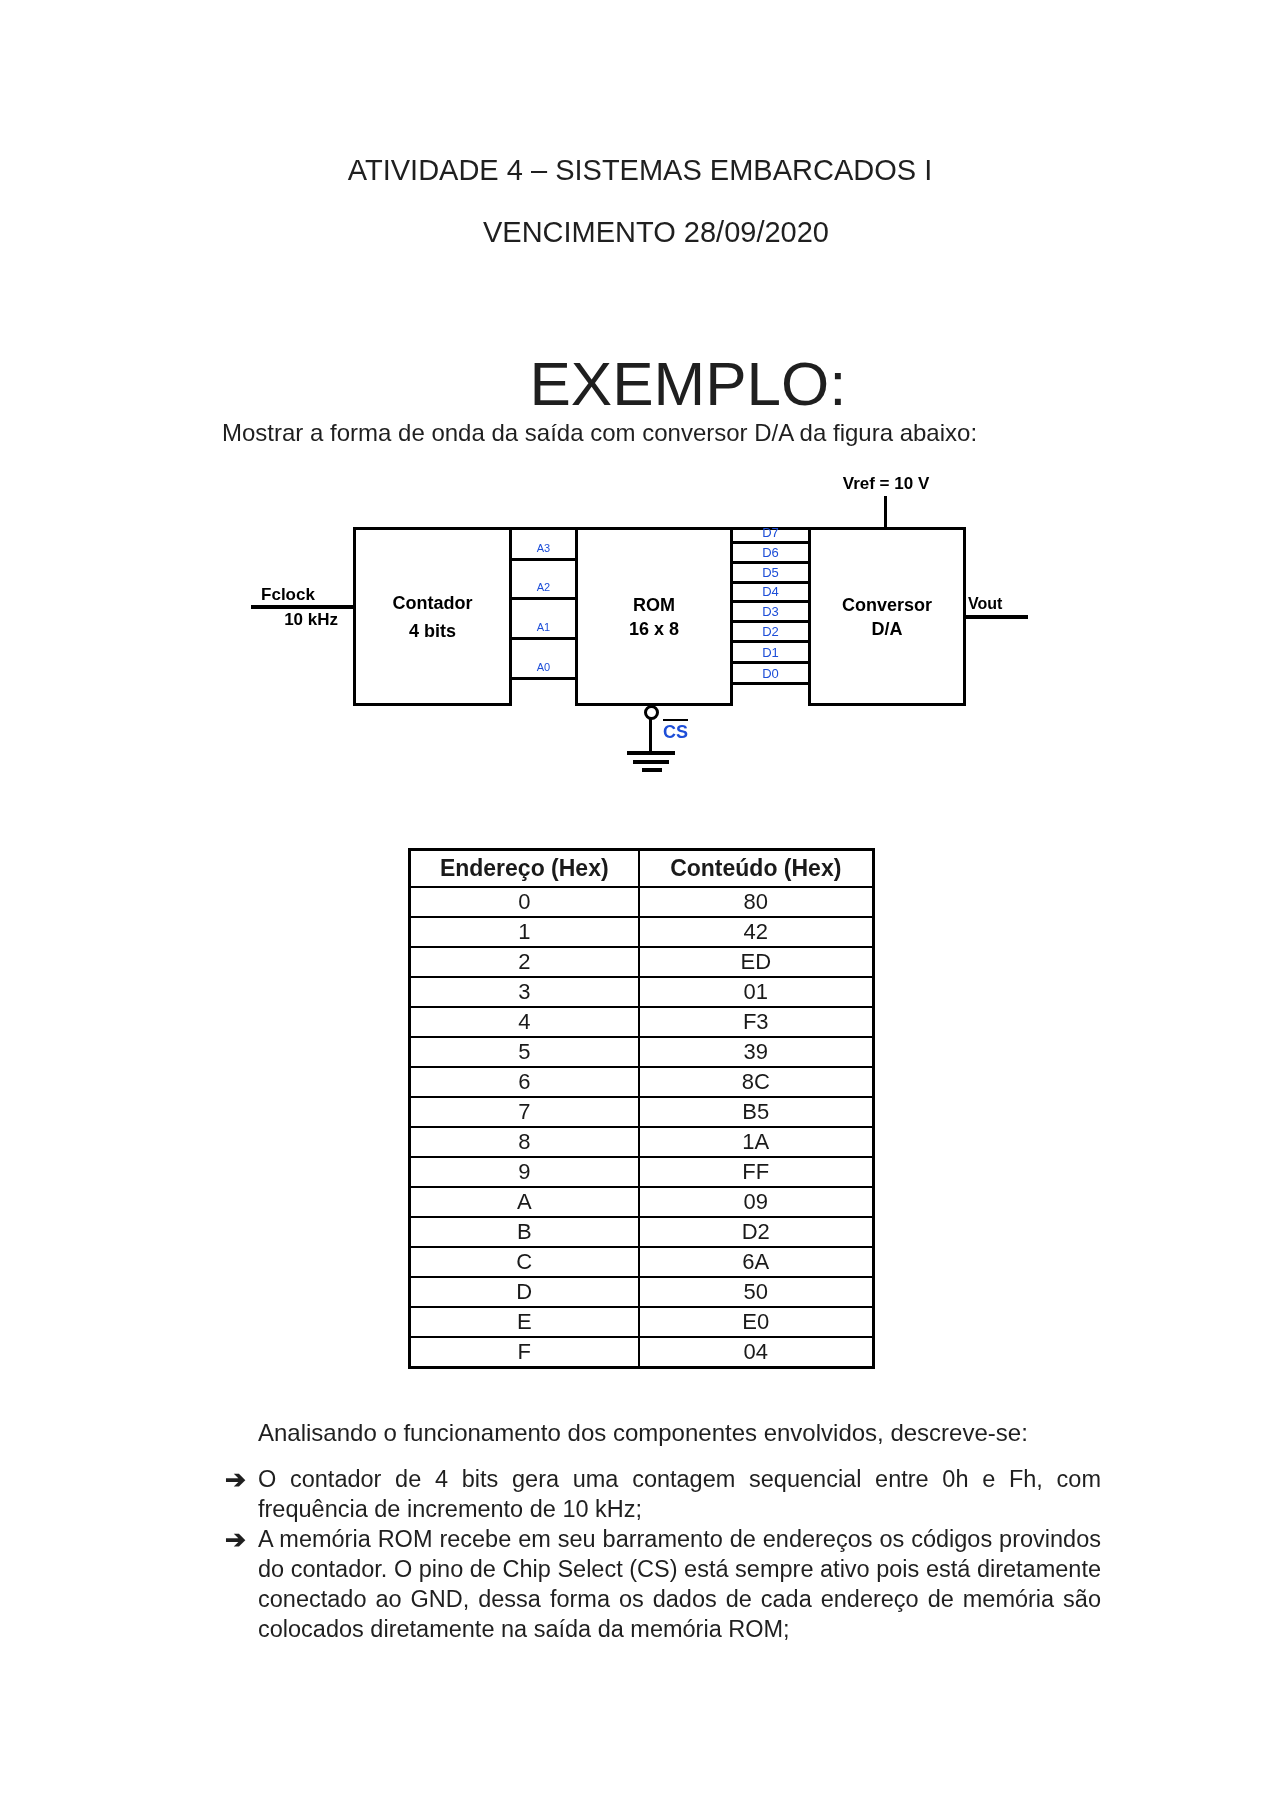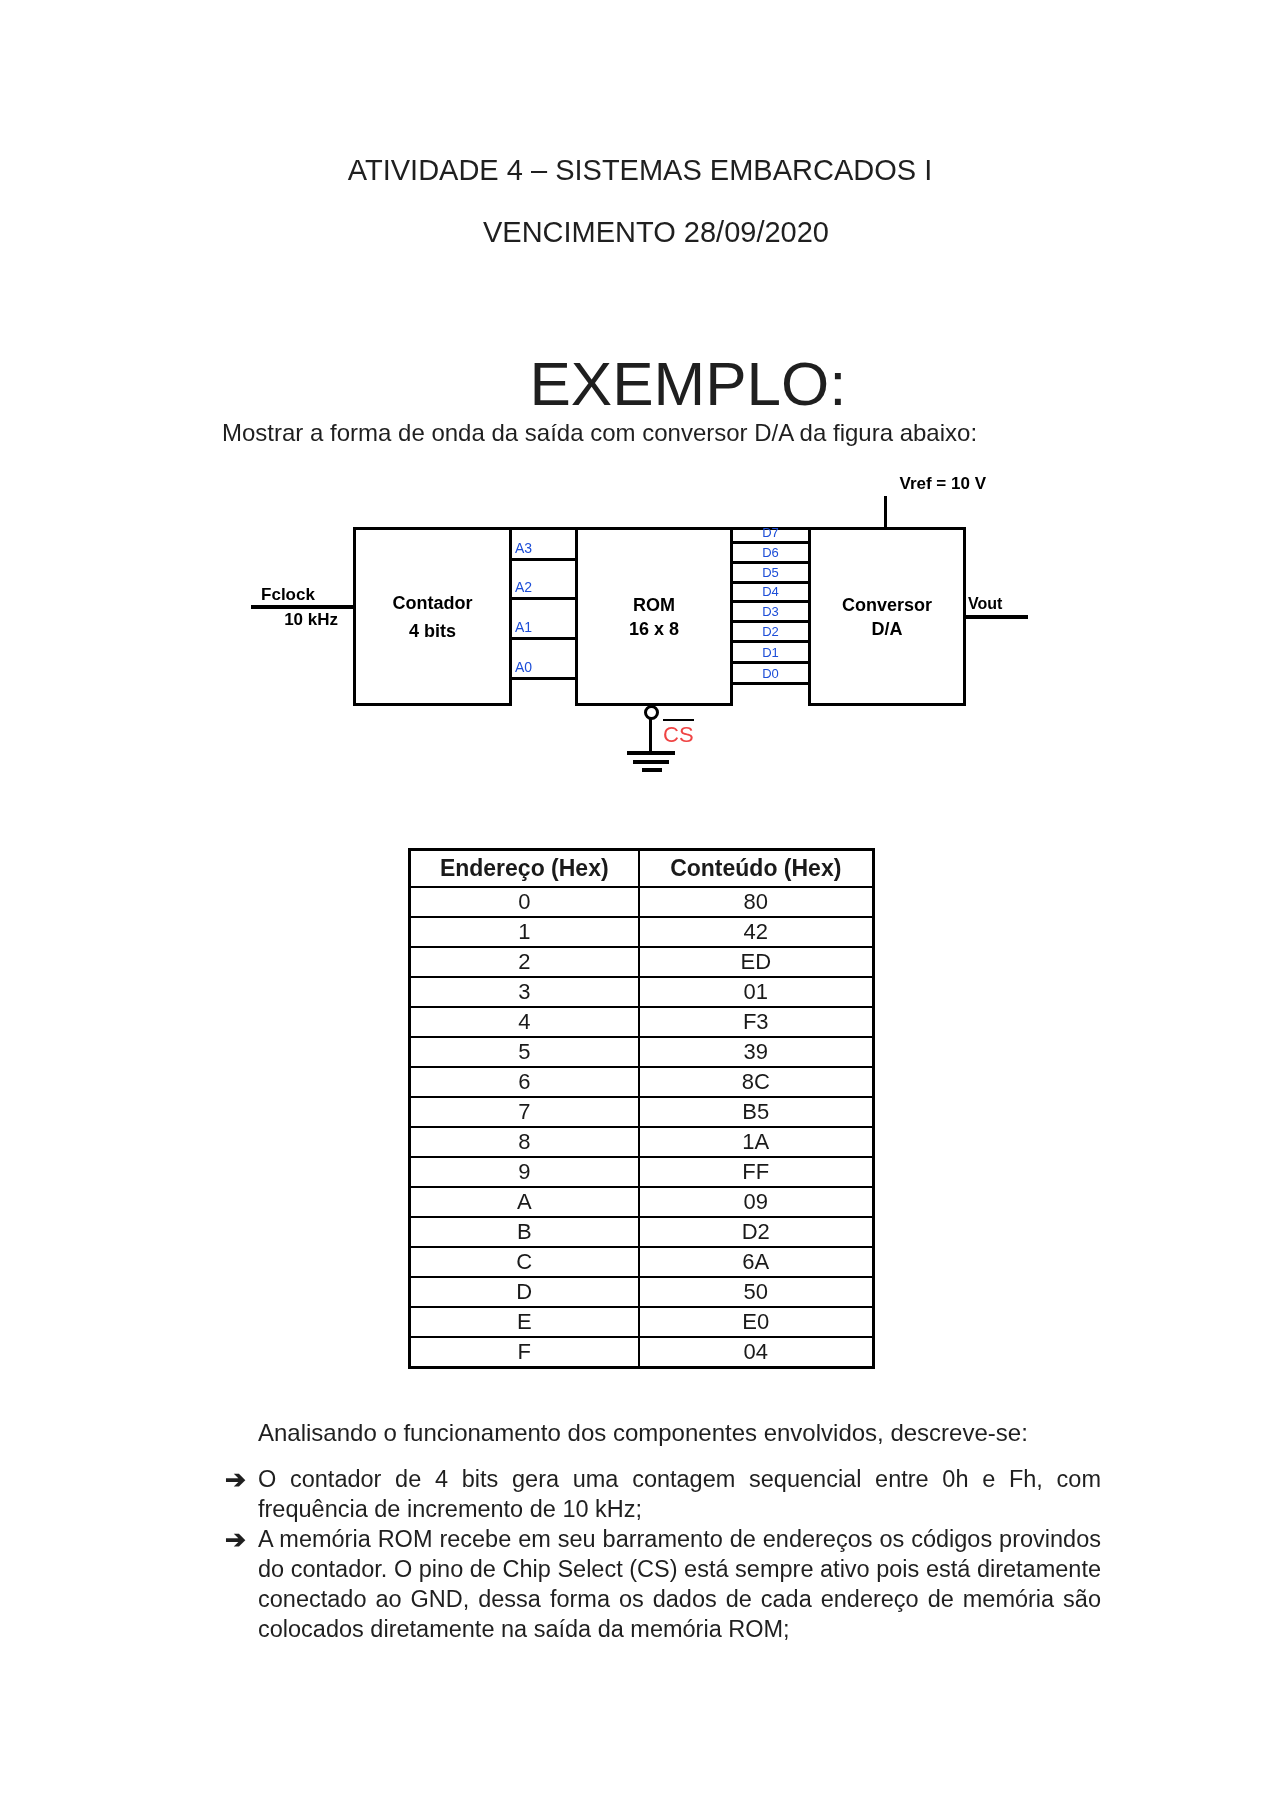--- a/index.html
+++ b/index.html
@@ -20,28 +20,28 @@
   .blockbox {
     position:absolute; box-sizing:border-box; border:3px solid var(--line);
     background:#fff; display:flex; flex-direction:column; align-items:center;
     justify-content:center; gap:2px; color:#000; font-weight:bold;
     font-size:18px; line-height:22px; text-align:center;
   }
   .wire  { position:absolute; background:var(--line); }
   .buslabel {
     position:absolute; text-align:center; color:#1d4ed8; font-weight:normal;
   }
-  .alabel { width:63px; left:492px; font-size:14px; line-height:20px; height:20px; }
+  .alabel { width:63px; left:512px; font-size:11px; line-height:20px; height:20px; }
   .dlabel { width:75px; left:733px; font-size:13px; line-height:17px; height:17px; }
   .siglabel { position:absolute; color:#000; font-weight:bold; font-size:17px; line-height:18px; }
   .bubble {
     position:absolute; box-sizing:border-box; width:15px; height:15px;
     border:3px solid var(--line); border-radius:50%; background:#fff;
   }
-  .cs-text { position:absolute; font-weight:normal; font-size:22px; color:#ef4444; }
+  .cs-text { position:absolute; font-weight:bold; font-size:18px; color:#1d4ed8; }
   .cs-text span { display:inline-block; border-top:2px solid #000; padding-top:1px; }
 
   
   .romtable {
     position:absolute; left:408px; top:848px; border-collapse:collapse;
     table-layout:fixed; background:#fff; border:3px solid #000;
   }
   .romtable th, .romtable td {
     border:2px solid #000; text-align:center; padding:0; color:#1a1a1a;
   }
@@ -117,21 +117,21 @@
     <div class="wire" style="left:733px; top:682px; width:75px; height:3px;"></div>
     <div class="buslabel dlabel" style="top:524px;">D7</div>
     <div class="buslabel dlabel" style="top:544px;">D6</div>
     <div class="buslabel dlabel" style="top:564px;">D5</div>
     <div class="buslabel dlabel" style="top:583px;">D4</div>
     <div class="buslabel dlabel" style="top:603px;">D3</div>
     <div class="buslabel dlabel" style="top:623px;">D2</div>
     <div class="buslabel dlabel" style="top:644px;">D1</div>
     <div class="buslabel dlabel" style="top:665px;">D0</div>
 
-    <div class="siglabel" style="left:786px; top:475px; width:200px; text-align:right;">Vref = 10 V</div>
+    <div class="siglabel" style="left:786px; top:475px; width:200px; text-align:center;">Vref = 10 V</div>
     <div class="wire" style="left:884px; top:496px; width:3px; height:31px;"></div>
 
     <div class="siglabel" style="left:968px; top:595px; font-size:16px;">Vout</div>
     <div class="wire" style="left:963px; top:615px; width:65px; height:4px;"></div>
 
     <div class="bubble" style="left:644px; top:705px;"></div>
     <div class="wire" style="left:649px; top:719px; width:3px; height:33px;"></div>
     <div class="cs-text" style="left:663px; top:719px;">
       <span>CS</span>
     </div>

